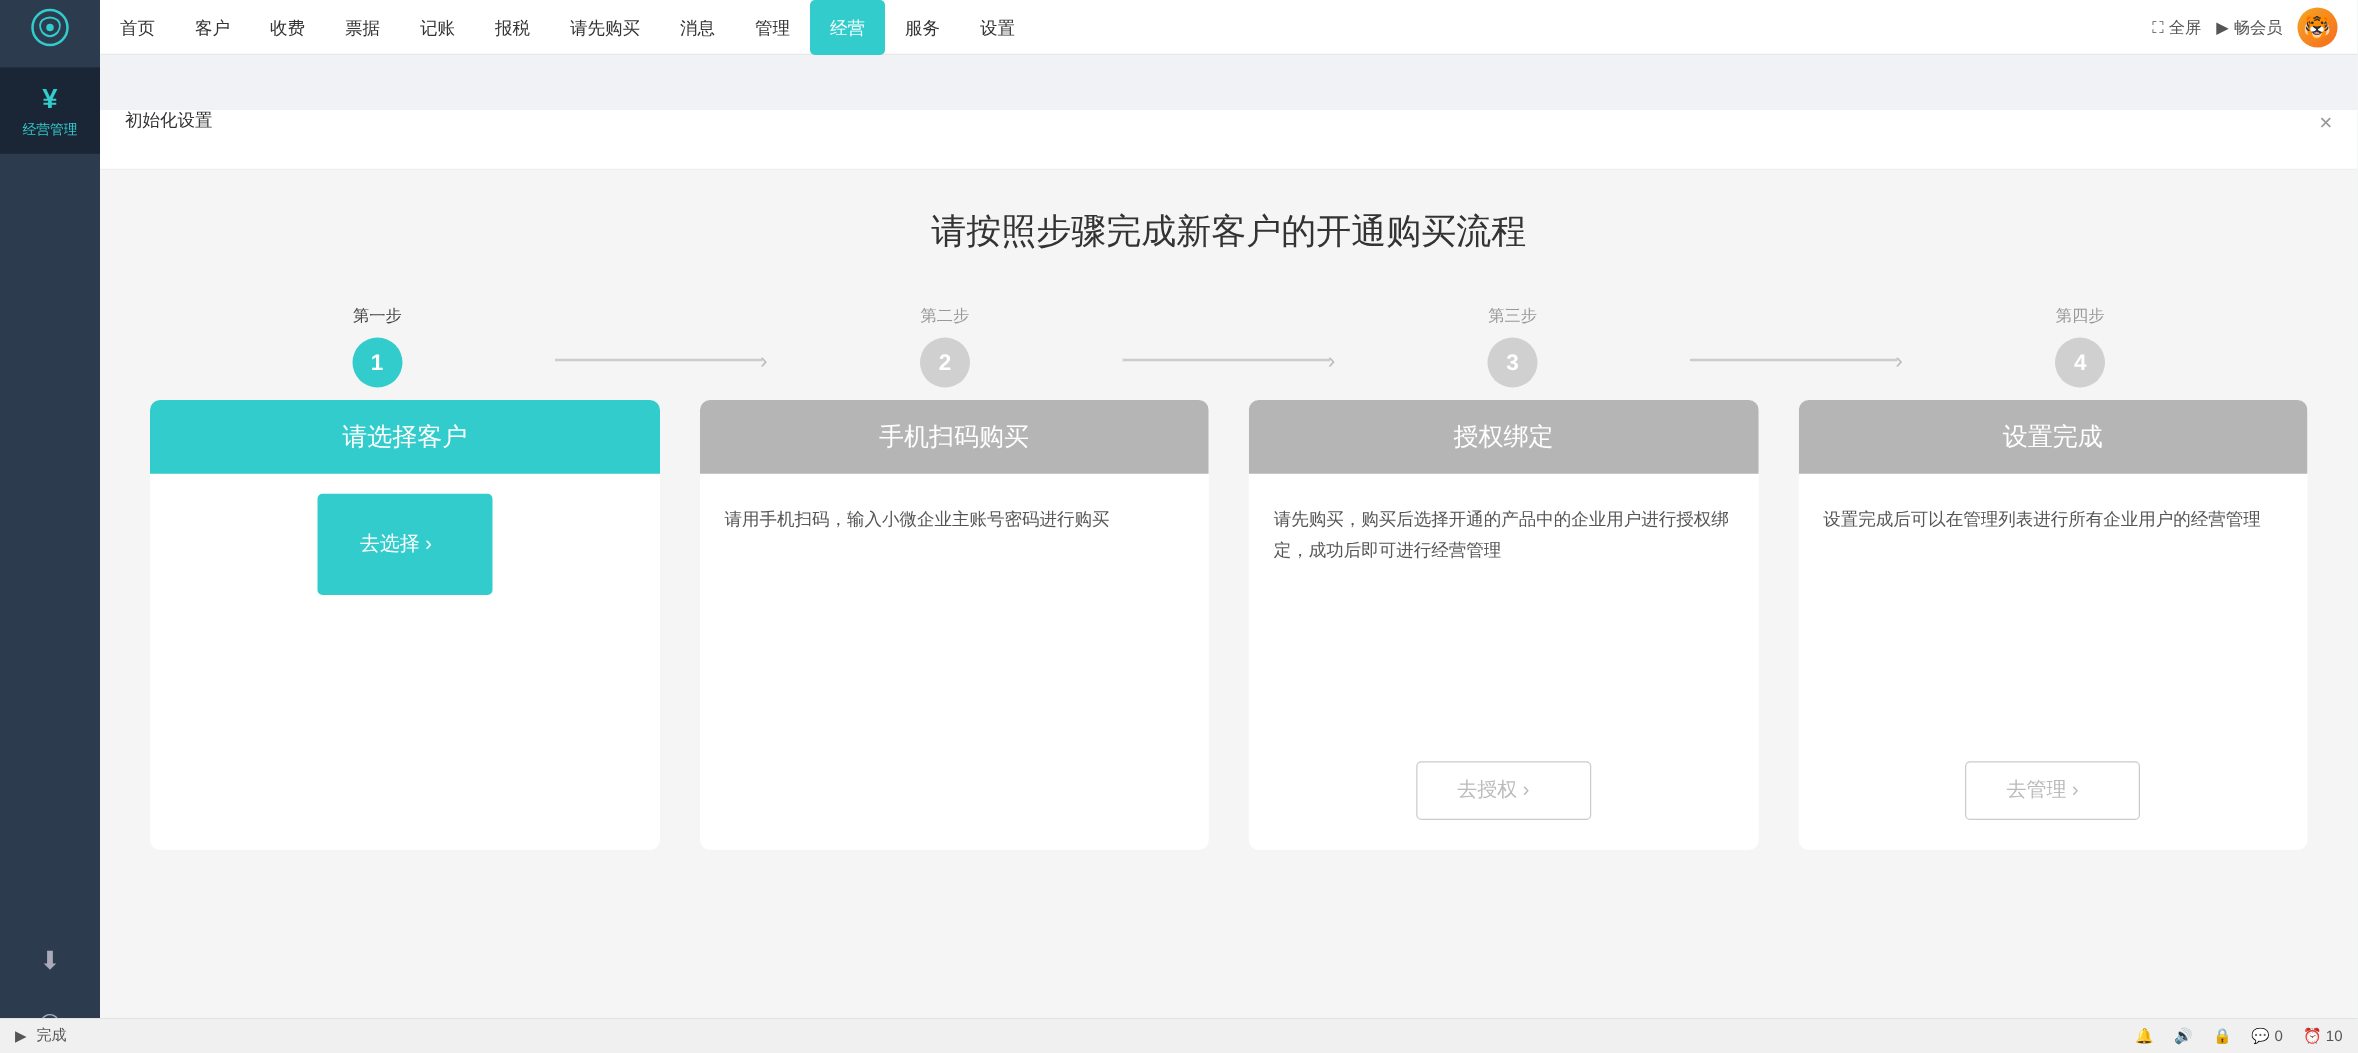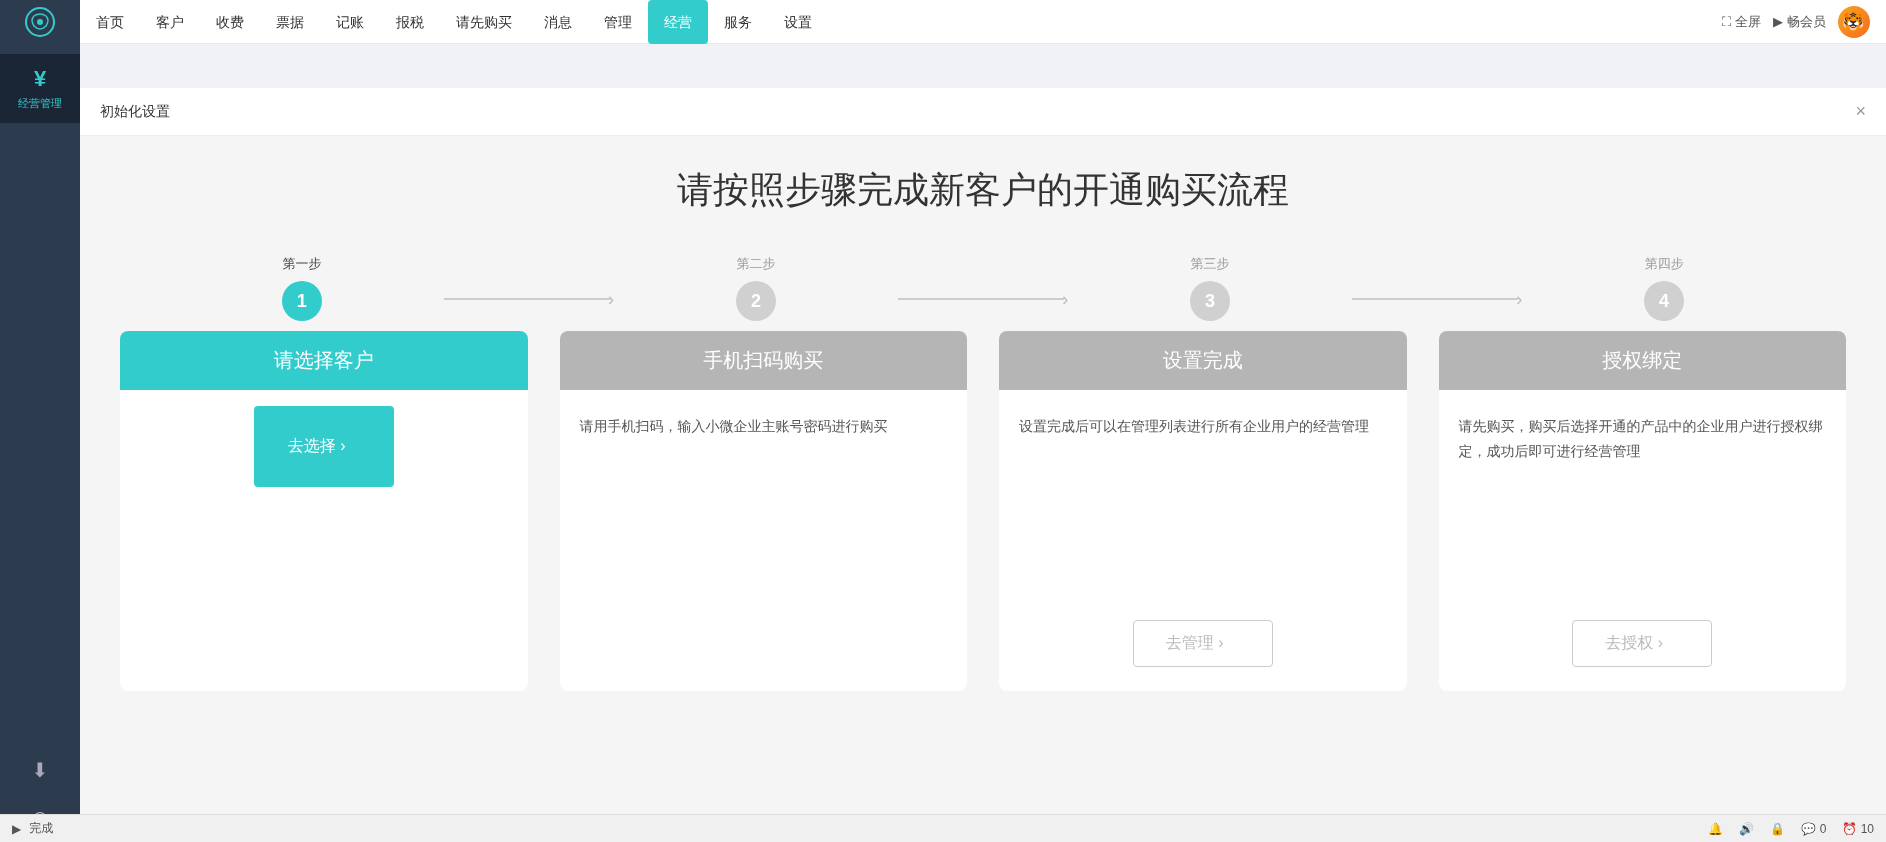--- a/index.html
+++ b/index.html
@@ -42,36 +42,36 @@
 
     
     .main-content {
       margin-left: 80px; margin-top: 44px;
       background: #f5f5f5; min-height: calc(842px - 44px - 28px);
       position: relative;
     }
 
     
     .page-header {
-      background: #fff; height: 48px; display: flex; align-items: center;
+      background: #fff; height: 48px; display: flex; 
       padding: 0 20px; border-bottom: 1px solid #eee;
       font-size: 14px; color: #333;
       justify-content: space-between;
       gap: 18px;
     }
     .close-btn { cursor: pointer; font-size: 18px; color: #999; }
 
     
     .content-area {
       padding: 30px 40px;
     }
 
     
     .page-title {
-      text-align: center; font-size: 36px; color: #333;
+      text-align: center; font-size: 28px; color: #333;
       font-weight: 500; margin-bottom: 40px;
     }
 
     .step-circle {
       width: 40px; height: 40px; border-radius: 50%;
       display: flex; align-items: center; justify-content: center;
       font-size: 18px; font-weight: bold; flex-shrink: 0;
       position: relative; z-index: 2;
     }
     .step-circle.active {
@@ -270,31 +270,31 @@
           <div class="card-footer">
             <button class="btn-action primary" style="background: rgb(51, 204, 204); color: rgb(255, 255, 255); border: 2px solid rgb(51, 204, 204); padding: 28px 32px; border-radius: 4px; font-size: 16px; cursor: pointer; min-width: 140px;">去选择  ›</button>
           </div>
         </div>
         <div class="card inactive-card">
           <div class="card-header" style="background: rgb(181, 181, 181);">手机扫码购买</div>
           <div class="card-body">请用手机扫码，输入小微企业主账号密码进行购买</div>
           <div style="height: 60px;"></div>
         </div>
         <div class="card inactive-card">
+          <div class="card-header" style="background: rgb(181, 181, 181);">授权绑定</div>
+          <div class="card-body">请先购买，购买后选择开通的产品中的企业用户进行授权绑定，成功后即可进行经营管理</div>
+          <div class="card-footer">
+            <button class="btn-action disabled" style="background: rgb(255, 255, 255); color: rgb(187, 187, 187); border: 1px solid rgb(204, 204, 204); padding: 12px 32px; border-radius: 4px; font-size: 16px; cursor: default; min-width: 140px;">去授权  ›</button>
+          </div>
+        </div>
+        <div class="card inactive-card">
           <div class="card-header" style="background: rgb(181, 181, 181);">设置完成</div>
           <div class="card-body">设置完成后可以在管理列表进行所有企业用户的经营管理</div>
           <div class="card-footer">
             <button class="btn-action disabled" style="background: rgb(255, 255, 255); color: rgb(187, 187, 187); border: 1px solid rgb(204, 204, 204); padding: 12px 32px; border-radius: 4px; font-size: 16px; cursor: default; min-width: 140px;">去管理  ›</button>
-          </div>
-        </div>
-        <div class="card inactive-card">
-          <div class="card-header" style="background: rgb(181, 181, 181);">授权绑定</div>
-          <div class="card-body">请先购买，购买后选择开通的产品中的企业用户进行授权绑定，成功后即可进行经营管理</div>
-          <div class="card-footer">
-            <button class="btn-action disabled" style="background: rgb(255, 255, 255); color: rgb(187, 187, 187); border: 1px solid rgb(204, 204, 204); padding: 12px 32px; border-radius: 4px; font-size: 16px; cursor: default; min-width: 140px;">去授权  ›</button>
           </div>
         </div>
       </div>
   </div>
 </div>
 
 <div class="status-bar">
   <span>▶</span>
   <span>完成</span>
   <div class="status-bar-right">

